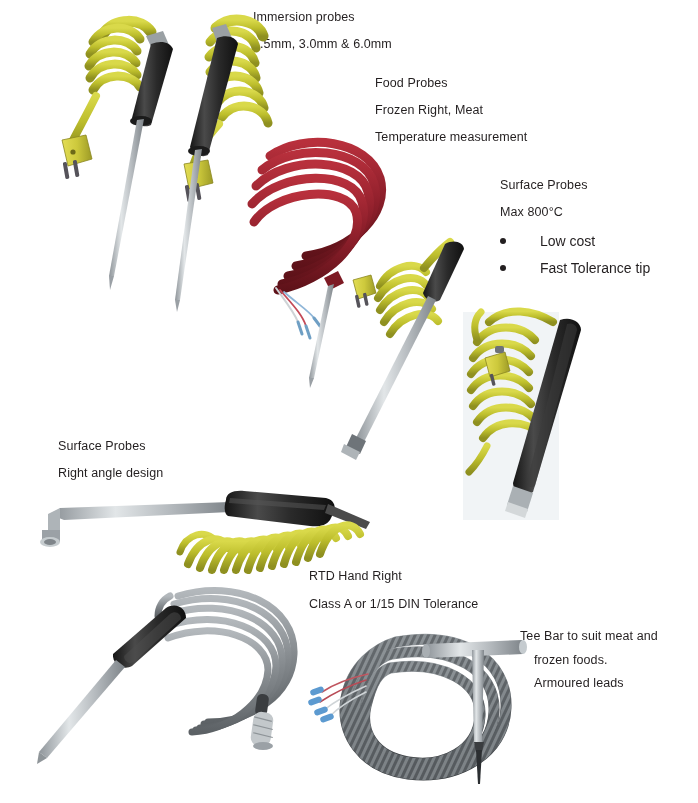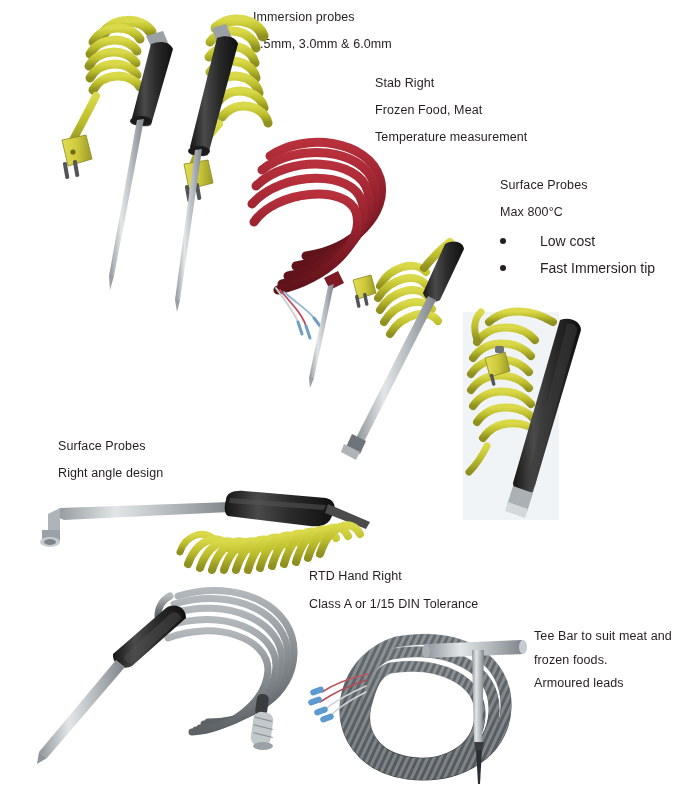--- a/index.html
+++ b/index.html
@@ -23,41 +23,41 @@
   .photo-bg{position:absolute;background:#f2f4f6;}
 </style>
 </head>
 <body>
 
 <div id="page">
 
   <div class="cap" style="left:253px;top:11px;">Immersion probes</div>
   <div class="cap" style="left:253px;top:38px;">1.5mm, 3.0mm &amp; 6.0mm</div>
 
-  <div class="cap" style="left:375px;top:77px;">Stab Right</div>
-  <div class="cap" style="left:375px;top:104px;">Frozen Food, Meat</div>
+  <div class="cap" style="left:375px;top:77px;">Food Probes</div>
+  <div class="cap" style="left:375px;top:104px;">Frozen Right, Meat</div>
   <div class="cap" style="left:375px;top:131px;">Temperature measurement</div>
 
   <div class="cap" style="left:500px;top:179px;">Surface Probes</div>
   <div class="cap" style="left:500px;top:206px;">Max 800°C</div>
 
   <div class="bullet-row" style="left:500px;top:232px;">
     <span class="dot"></span><span class="btxt">Low cost</span>
   </div>
   <div class="bullet-row" style="left:500px;top:259px;">
-    <span class="dot"></span><span class="btxt">Fast Immersion tip</span>
+    <span class="dot"></span><span class="btxt">Fast Tolerance tip</span>
   </div>
 
   <div class="cap" style="left:58px;top:440px;">Surface Probes</div>
   <div class="cap" style="left:58px;top:467px;">Right angle design</div>
 
   <div class="cap" style="left:309px;top:570px;">RTD Hand Right</div>
   <div class="cap" style="left:309px;top:598px;">Class A or 1/15 DIN Tolerance</div>
 
-  <div class="cap" style="left:534px;top:630px;">Tee Bar to suit meat and</div>
+  <div class="cap" style="left:520px;top:630px;">Tee Bar to suit meat and</div>
   <div class="cap" style="left:534px;top:654px;text-align:center;">frozen foods.</div>
   <div class="cap" style="left:534px;top:677px;">Armoured leads</div>
 
   <div class="artwork" style="left:20px;top:12px;">
     <svg width="260" height="310" viewBox="0 0 260 310">
       <defs>
         <linearGradient id="steelG" x1="0" y1="0" x2="1" y2="0">
           <stop offset="0%" stop-color="#8f959a"></stop>
             <stop offset="35%" stop-color="#e2e6e8"></stop>
           <stop offset="65%" stop-color="#b6bbbf"></stop>

